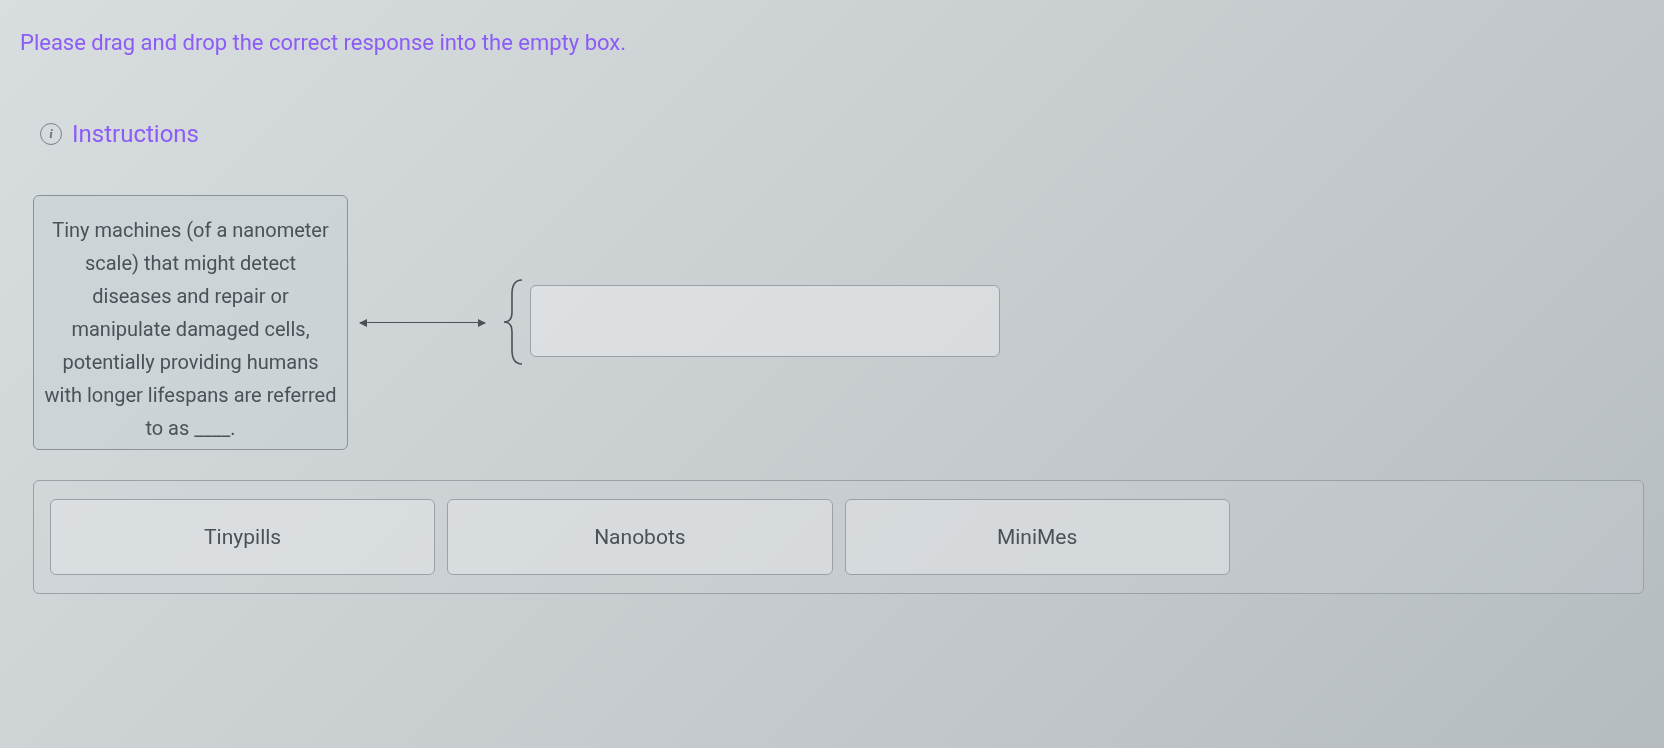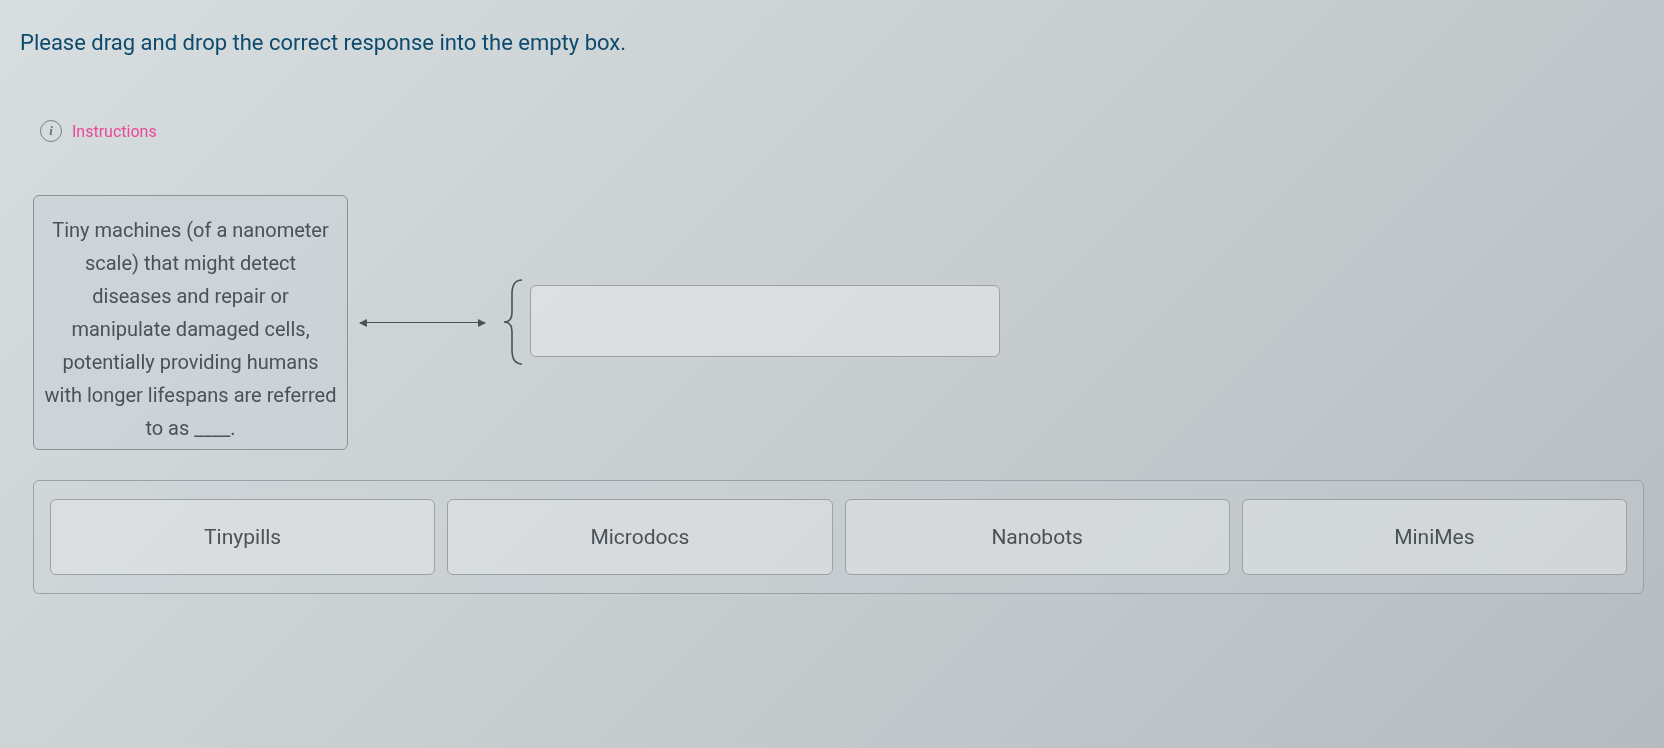--- a/index.html
+++ b/index.html
@@ -10,21 +10,21 @@
     font-family: -apple-system, BlinkMacSystemFont, "Segoe UI", Roboto, Helvetica, Arial, sans-serif;
     color: #4a5258;
     overflow: hidden;
     position: relative;
   }
   .prompt-text {
     position: absolute;
     top: 30px;
     left: 20px;
     font-size: 22px;
-    color: #0c4a6e;
+    color: #8b5cf6;
   }
   .instructions-row {
     position: absolute;
     top: 120px;
     left: 40px;
     display: flex;
     align-items: center;
     gap: 10px;
   }
   .info-icon {
@@ -35,22 +35,22 @@
     display: flex;
     align-items: center;
     justify-content: center;
     font-size: 13px;
     font-style: italic;
     font-family: Georgia, serif;
     color: #6a7278;
     font-weight: 600;
   }
   .instructions-label {
-    font-size: 16px;
-    color: #ec4899;
+    font-size: 24px;
+    color: #8b5cf6;
   }
   .question-box {
     position: absolute;
     top: 195px;
     left: 33px;
     width: 315px;
     height: 255px;
     background: rgba(200, 210, 214, 0.6);
     border: 1.5px solid #8a9298;
     border-radius: 6px;
@@ -161,16 +161,15 @@
 <div class="brace">
   <svg viewBox="0 0 30 88" preserveAspectRatio="none">
     <path d="M 22 2 Q 12 2 12 16 L 12 34 Q 12 44 4 44 Q 12 44 12 54 L 12 72 Q 12 86 22 86" fill="none" stroke="#4a5258" stroke-width="1.6"></path>
   </svg>
 </div>
 
 <div class="drop-zone"></div>
 
 <div class="options-panel">
   <div class="option">Tinypills</div>
-  <div class="option">Microdocs</div>
   <div class="option">Nanobots</div>
   <div class="option">MiniMes</div>
 </div>
 
 </body></html>

